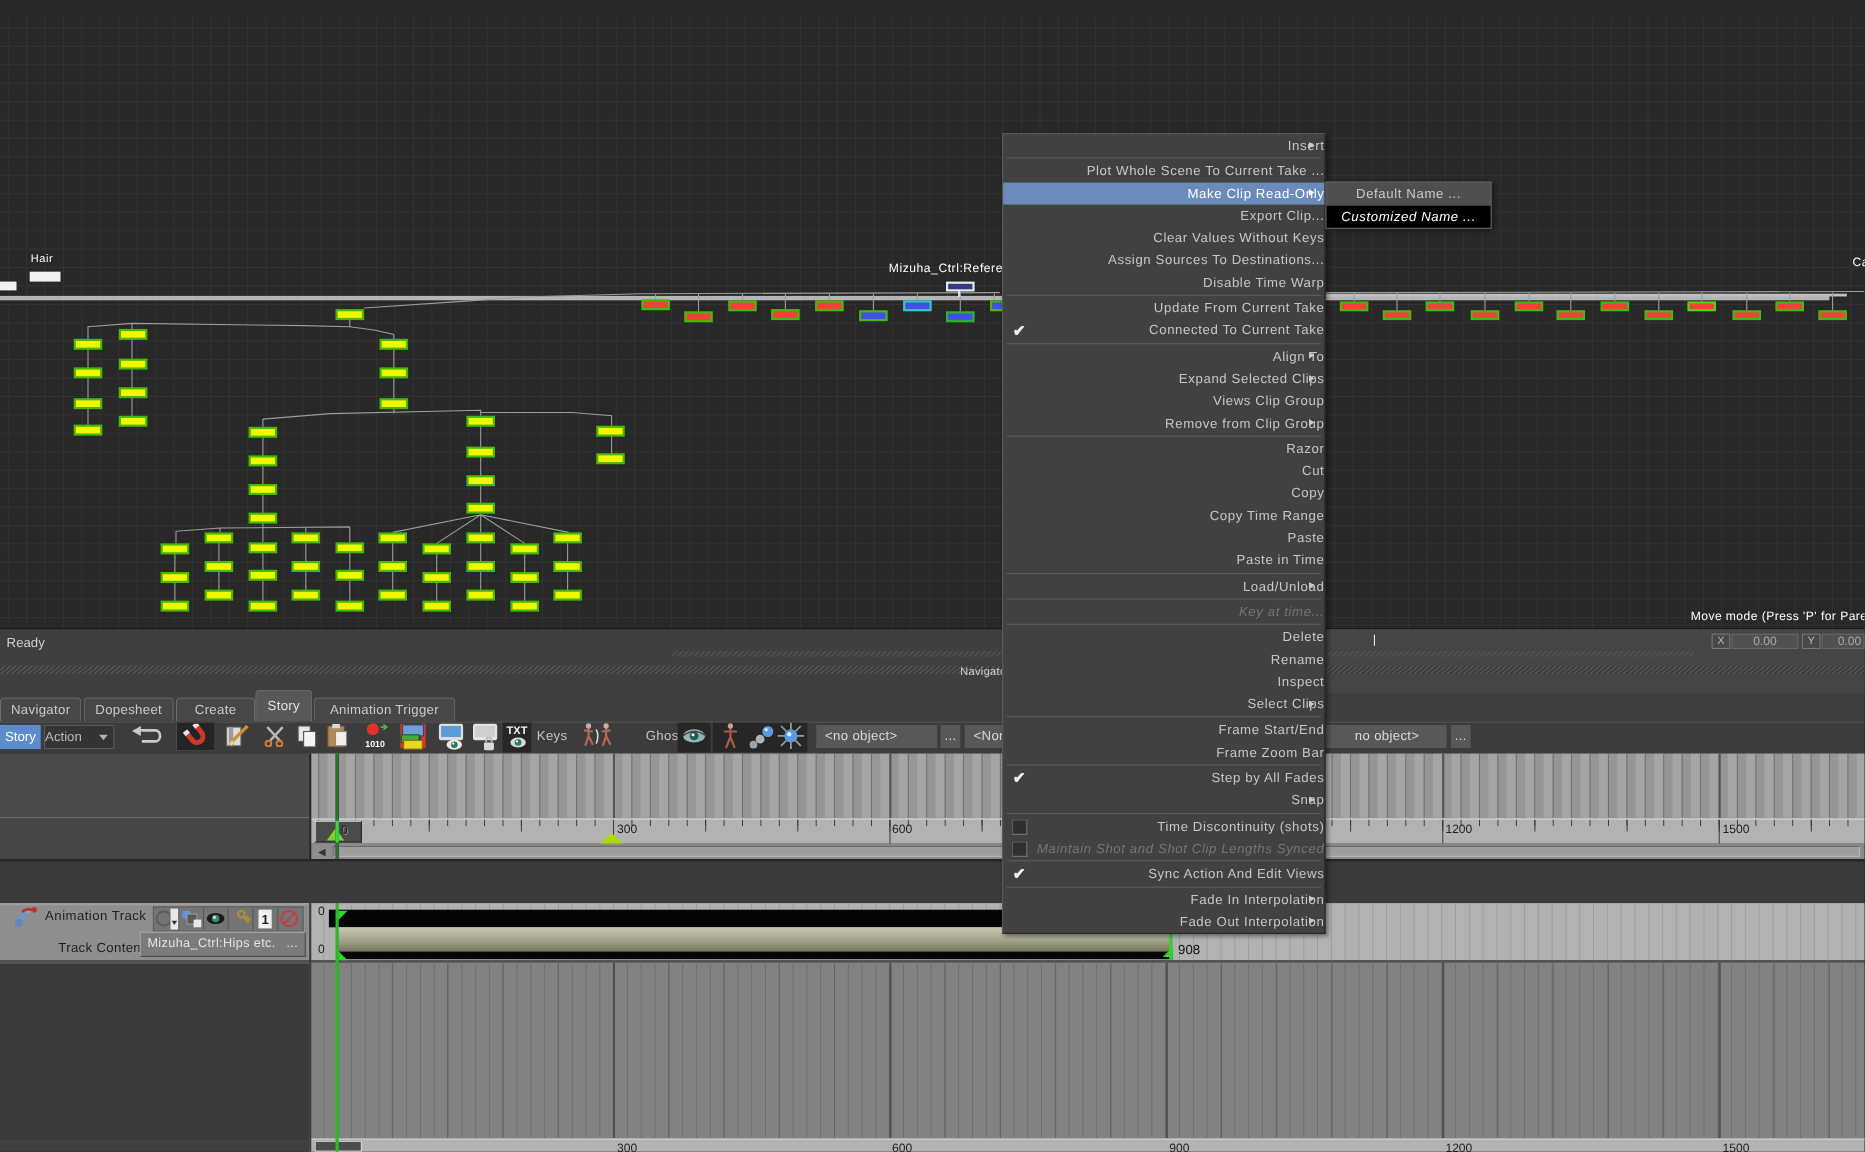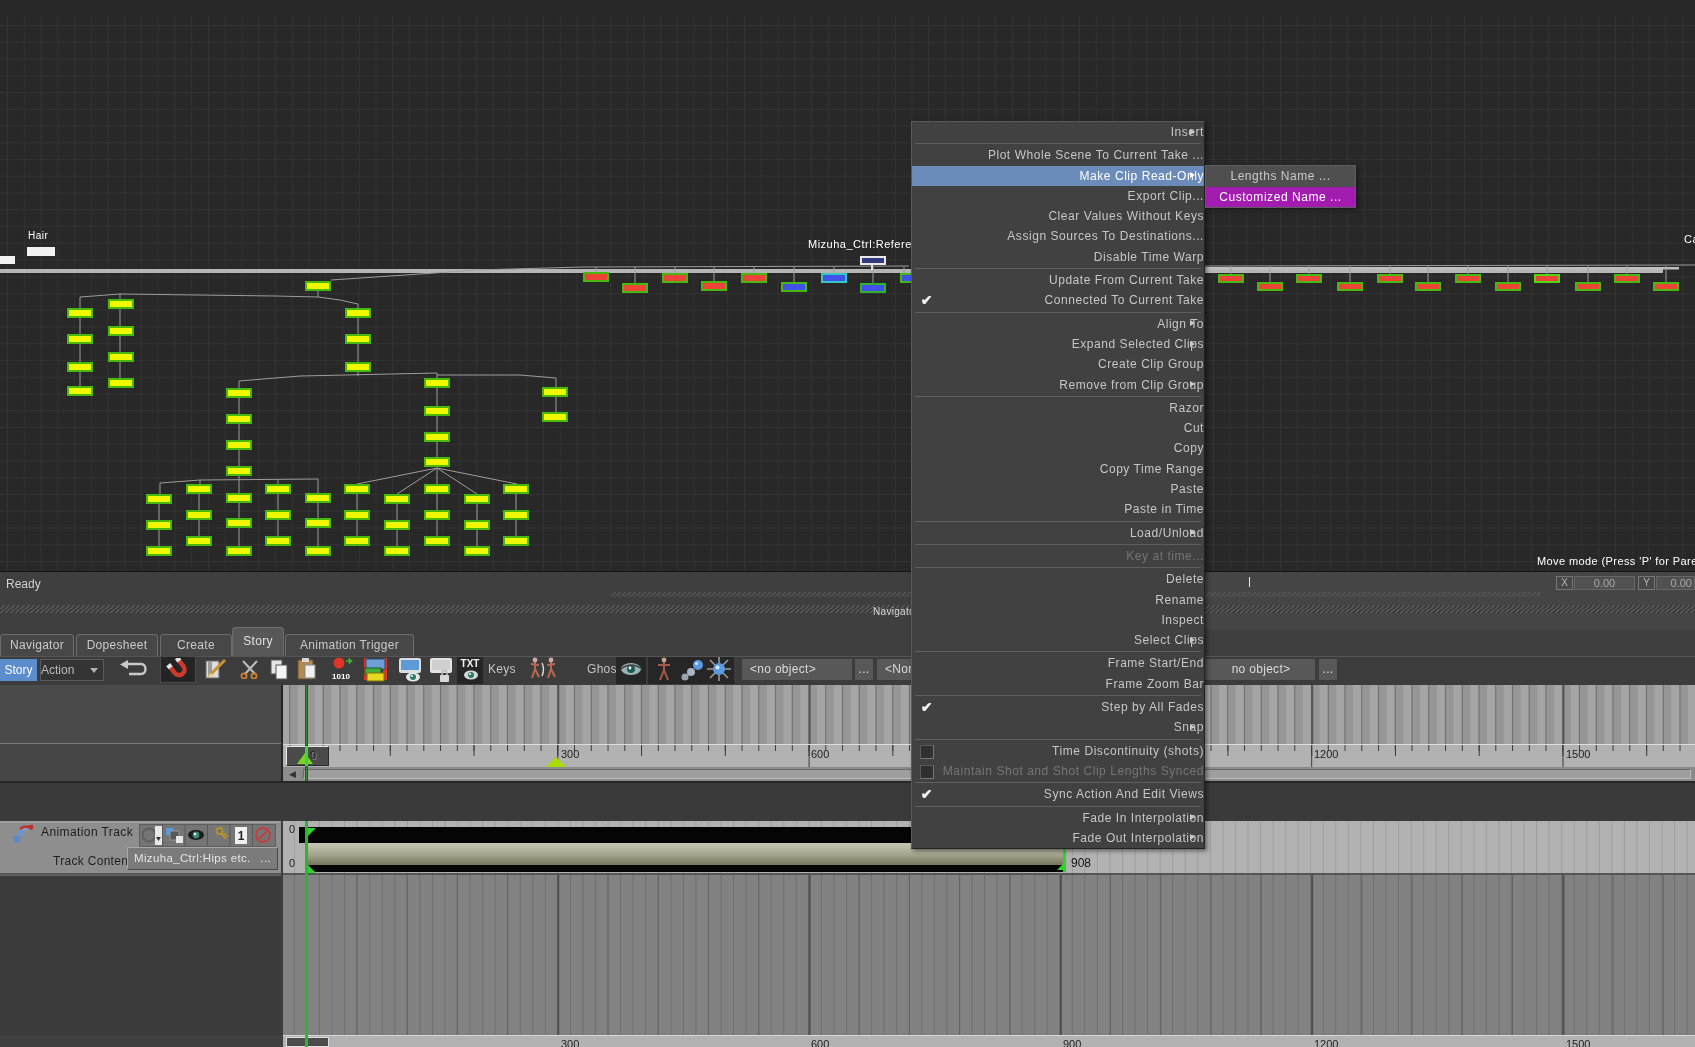--- a/index.html
+++ b/index.html
@@ -15,31 +15,31 @@
 #tabs{left:0;top:630px;width:1695px;height:26px;background:#3f3f3f;}
 .tab{position:absolute;top:4px;height:22px;background:#474747;border:1px solid #6e6e6e;border-bottom:none;
 border-radius:4px 4px 0 0;color:#c9c9c9;font-size:12px;letter-spacing:.3px;text-align:center;line-height:20px;box-sizing:border-box;}
 .tab.sel{top:-3px;height:29px;background:#585858;color:#e2e2e2;line-height:26px;}
 #tbar{left:0;top:656px;width:1695px;height:29px;background:#3c3c3c;border-top:1px solid #555;box-sizing:border-box;}
 .tbtxt{color:#c4c4c4;font-size:12px;letter-spacing:.3px;top:6px;}
 .combo{background:#585858;color:#dadada;font-size:12px;letter-spacing:.3px;line-height:20px;padding-left:8px;box-sizing:border-box;height:21px;top:659px;}
 .ibox{top:657px;height:27px;background:#262626;}
 #menu{left:911px;top:121px;width:294px;background:#414141;border:1px solid #5a5a5a;border-right-color:#222;border-bottom-color:#222;box-sizing:border-box;z-index:50;box-shadow:2px 2px 4px rgba(0,0,0,.45);text-align:right;}
 .mi{position:relative;height:20.3px;line-height:20.3px;color:#c6c6c6;font-size:12px;letter-spacing:.55px;padding-left:28px;white-space:nowrap;}
-.mi.dis{color:#757575;}
+.mi.dis{color:#757575;font-style:italic;}
 .mi.hl{background:#6b8cbb;color:#fff;}
 .msep{height:3px;position:relative;}
 .msep:after{content:"";position:absolute;left:3px;right:3px;top:1px;height:1px;background:#5e5e5e;}
 .arr{position:absolute;right:9px;top:6.6px;width:0;height:0;border-left:5px solid #c9c9c9;border-top:3.5px solid transparent;border-bottom:3.5px solid transparent;}
 .mi.hl .arr{border-left-color:#fff;}
 .chk{position:absolute;left:8px;top:3px;width:13px;height:13px;color:#f2f2f2;font-size:14px;line-height:14px;font-weight:bold;}
 .box{position:absolute;left:8px;top:4px;width:12px;height:12px;background:#303030;border:1px solid #5a5a5a;border-bottom-color:#777;border-right-color:#777;}
 #submenu{left:1205px;top:165px;width:151px;background:#4f4f4f;border:1px solid #5f5f5f;box-sizing:border-box;z-index:51;box-shadow:2px 2px 4px rgba(0,0,0,.4);}
 .smi{height:20.5px;line-height:20.5px;color:#c9c9c9;font-size:12px;letter-spacing:.55px;text-align:center;white-space:nowrap;}
-.smi.hl{background:#a21caf;color:#fff;}
+.smi.hl{background:#000000;color:#fff;font-style:italic;}
 </style></head><body>
 <div class="a" id="schem"><svg width="1695" height="571" viewBox="0 0 1695 571">
       <rect x="0" y="253" width="1663" height="4" fill="#b6b6b6"></rect>
       <rect x="1205" y="251" width="474" height="2.5" fill="#c0c0c0"></rect>
       <path d="M331,264 L420,258 L476,254 L583,251 L909,250" stroke="#9d9d9d" fill="none"></path>
       <path d="M1205,250 L1695,249" stroke="#9d9d9d" fill="none"></path>
       <path d="M596,251 L596,256" stroke="#9d9d9d" fill="none"></path>
       <path d="M635,251 L635,267" stroke="#9d9d9d" fill="none"></path>
       <path d="M675,251 L675,257" stroke="#9d9d9d" fill="none"></path>
       <path d="M714,251 L714,265" stroke="#9d9d9d" fill="none"></path>
@@ -392,21 +392,21 @@
 <div class="mi">Export Clip...</div>
 <div class="mi">Clear Values Without Keys</div>
 <div class="mi">Assign Sources To Destinations...</div>
 <div class="mi">Disable Time Warp</div>
 <div class="msep"></div>
 <div class="mi">Update From Current Take</div>
 <div class="mi">Connected To Current Take<span class="chk">✔</span></div>
 <div class="msep"></div>
 <div class="mi">Align To<span class="arr"></span></div>
 <div class="mi">Expand Selected Clips<span class="arr"></span></div>
-<div class="mi">Create Clip Group</div>
+<div class="mi">Views Clip Group</div>
 <div class="mi">Remove from Clip Group<span class="arr"></span></div>
 <div class="msep"></div>
 <div class="mi">Razor</div>
 <div class="mi">Cut</div>
 <div class="mi">Copy</div>
 <div class="mi">Copy Time Range</div>
 <div class="mi">Paste</div>
 <div class="mi">Paste in Time</div>
 <div class="msep"></div>
 <div class="mi">Load/Unload<span class="arr"></span></div>
@@ -426,14 +426,14 @@
 <div class="msep"></div>
 <div class="mi">Time Discontinuity (shots)<span class="box"></span></div>
 <div class="mi dis">Maintain Shot and Shot Clip Lengths Synced<span class="box"></span></div>
 <div class="msep"></div>
 <div class="mi">Sync Action And Edit Views<span class="chk">✔</span></div>
 <div class="msep"></div>
 <div class="mi">Fade In Interpolation<span class="arr"></span></div>
 <div class="mi">Fade Out Interpolation<span class="arr"></span></div>
 </div>
 <div class="a" id="submenu">
-    <div class="smi">Lengths Name ...</div>
+    <div class="smi">Default Name ...</div>
     <div class="smi hl">Customized Name ...</div>
   </div>
 </body></html>

